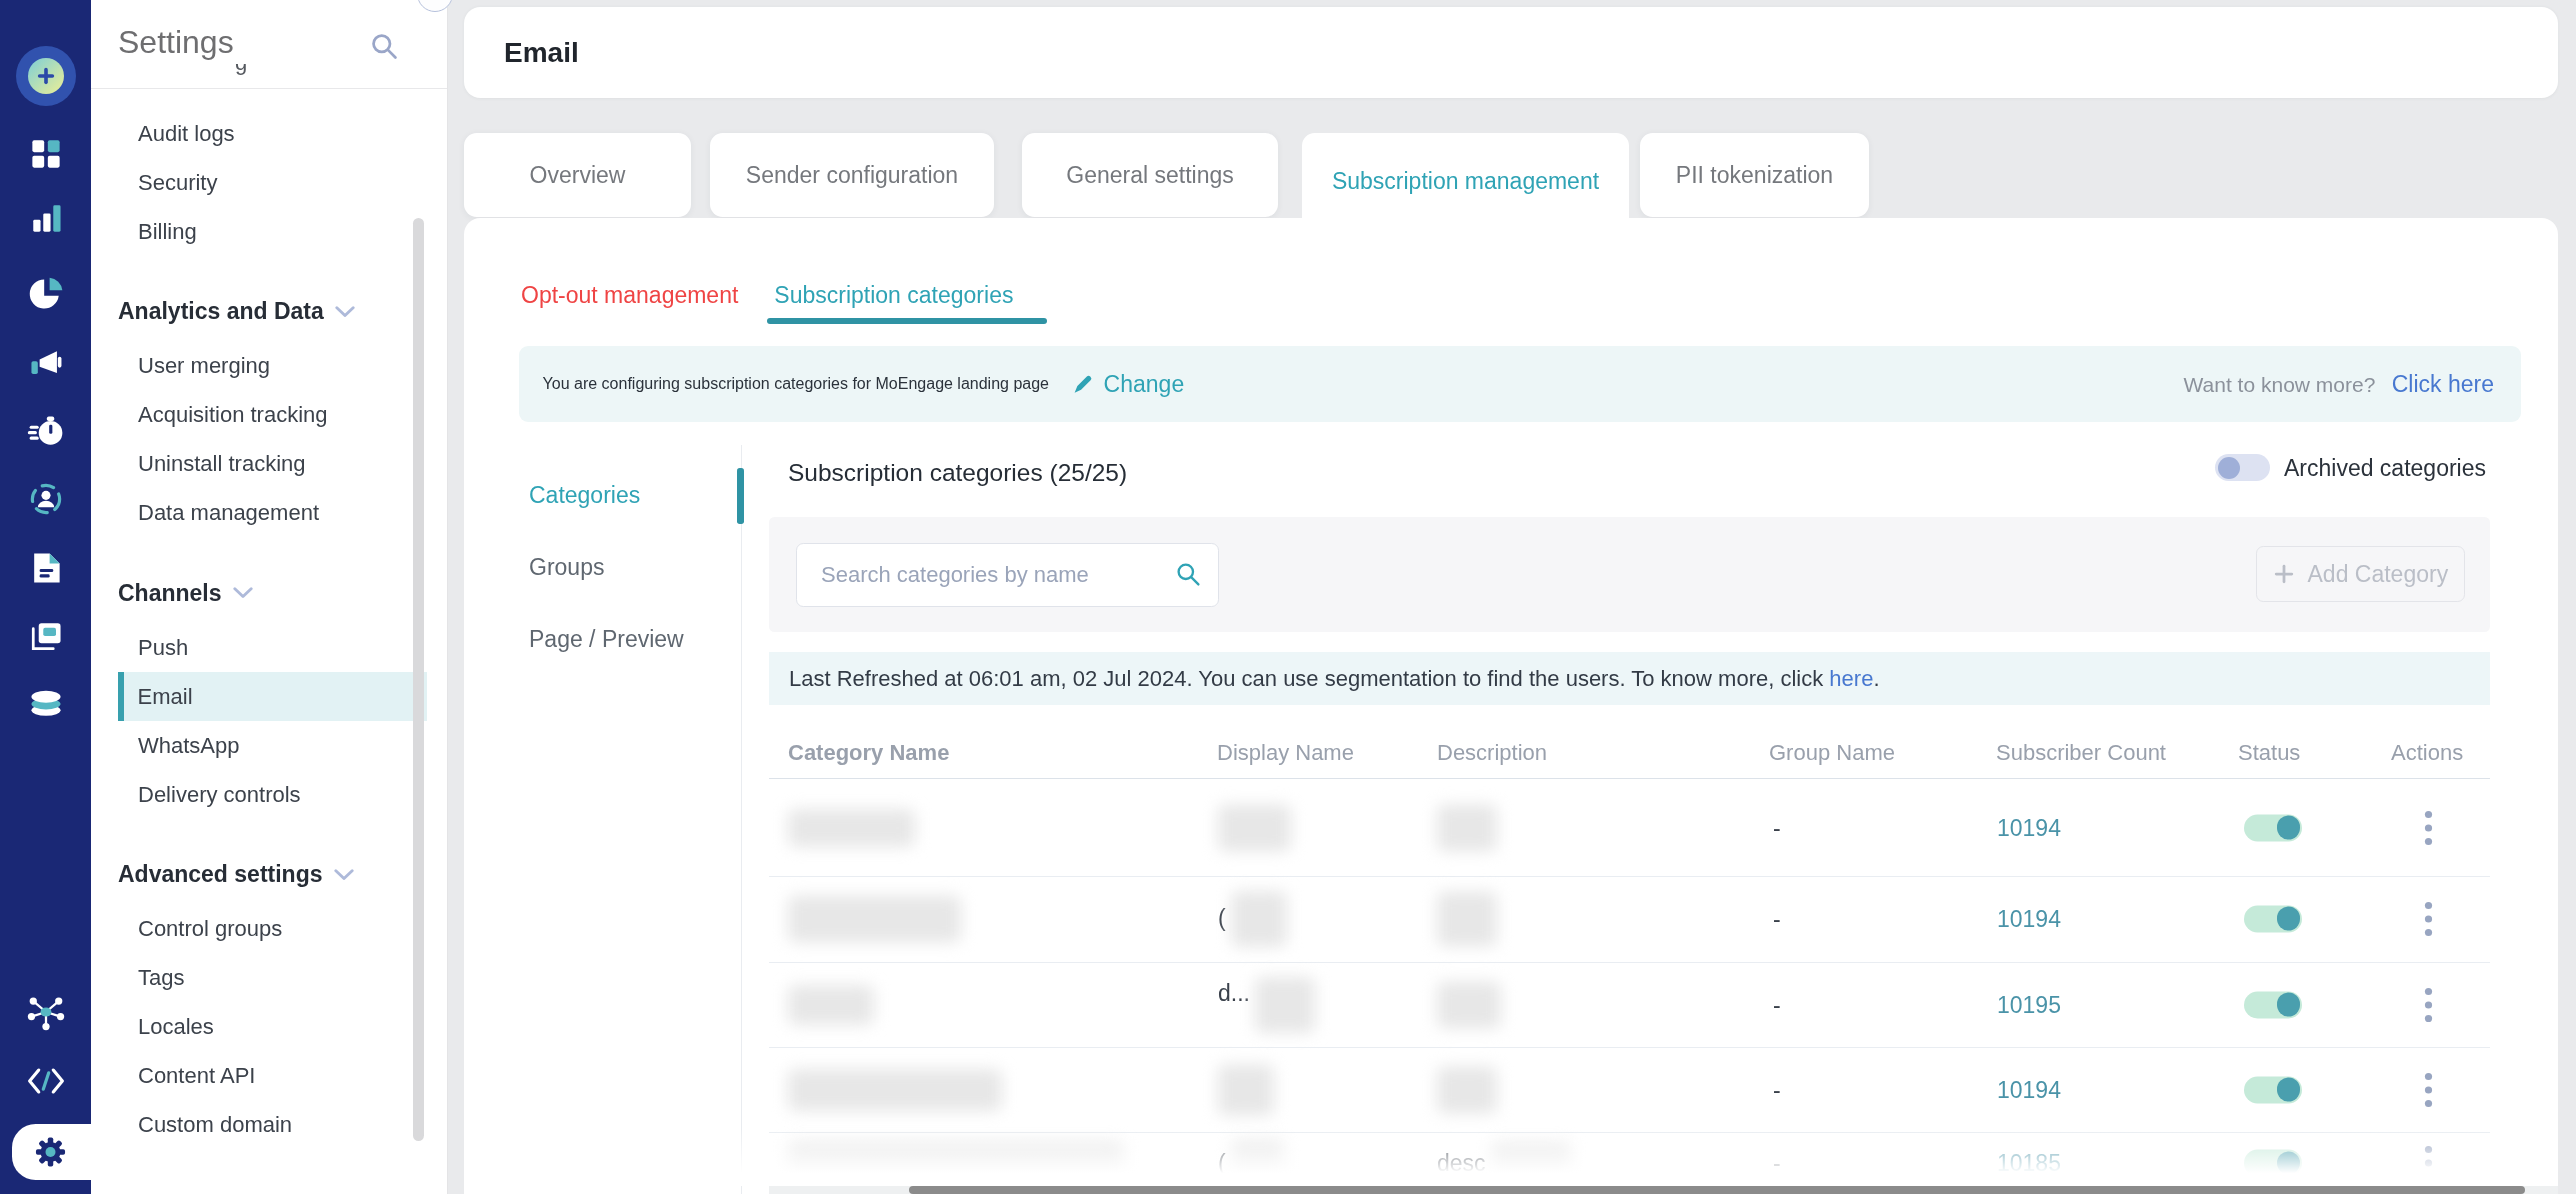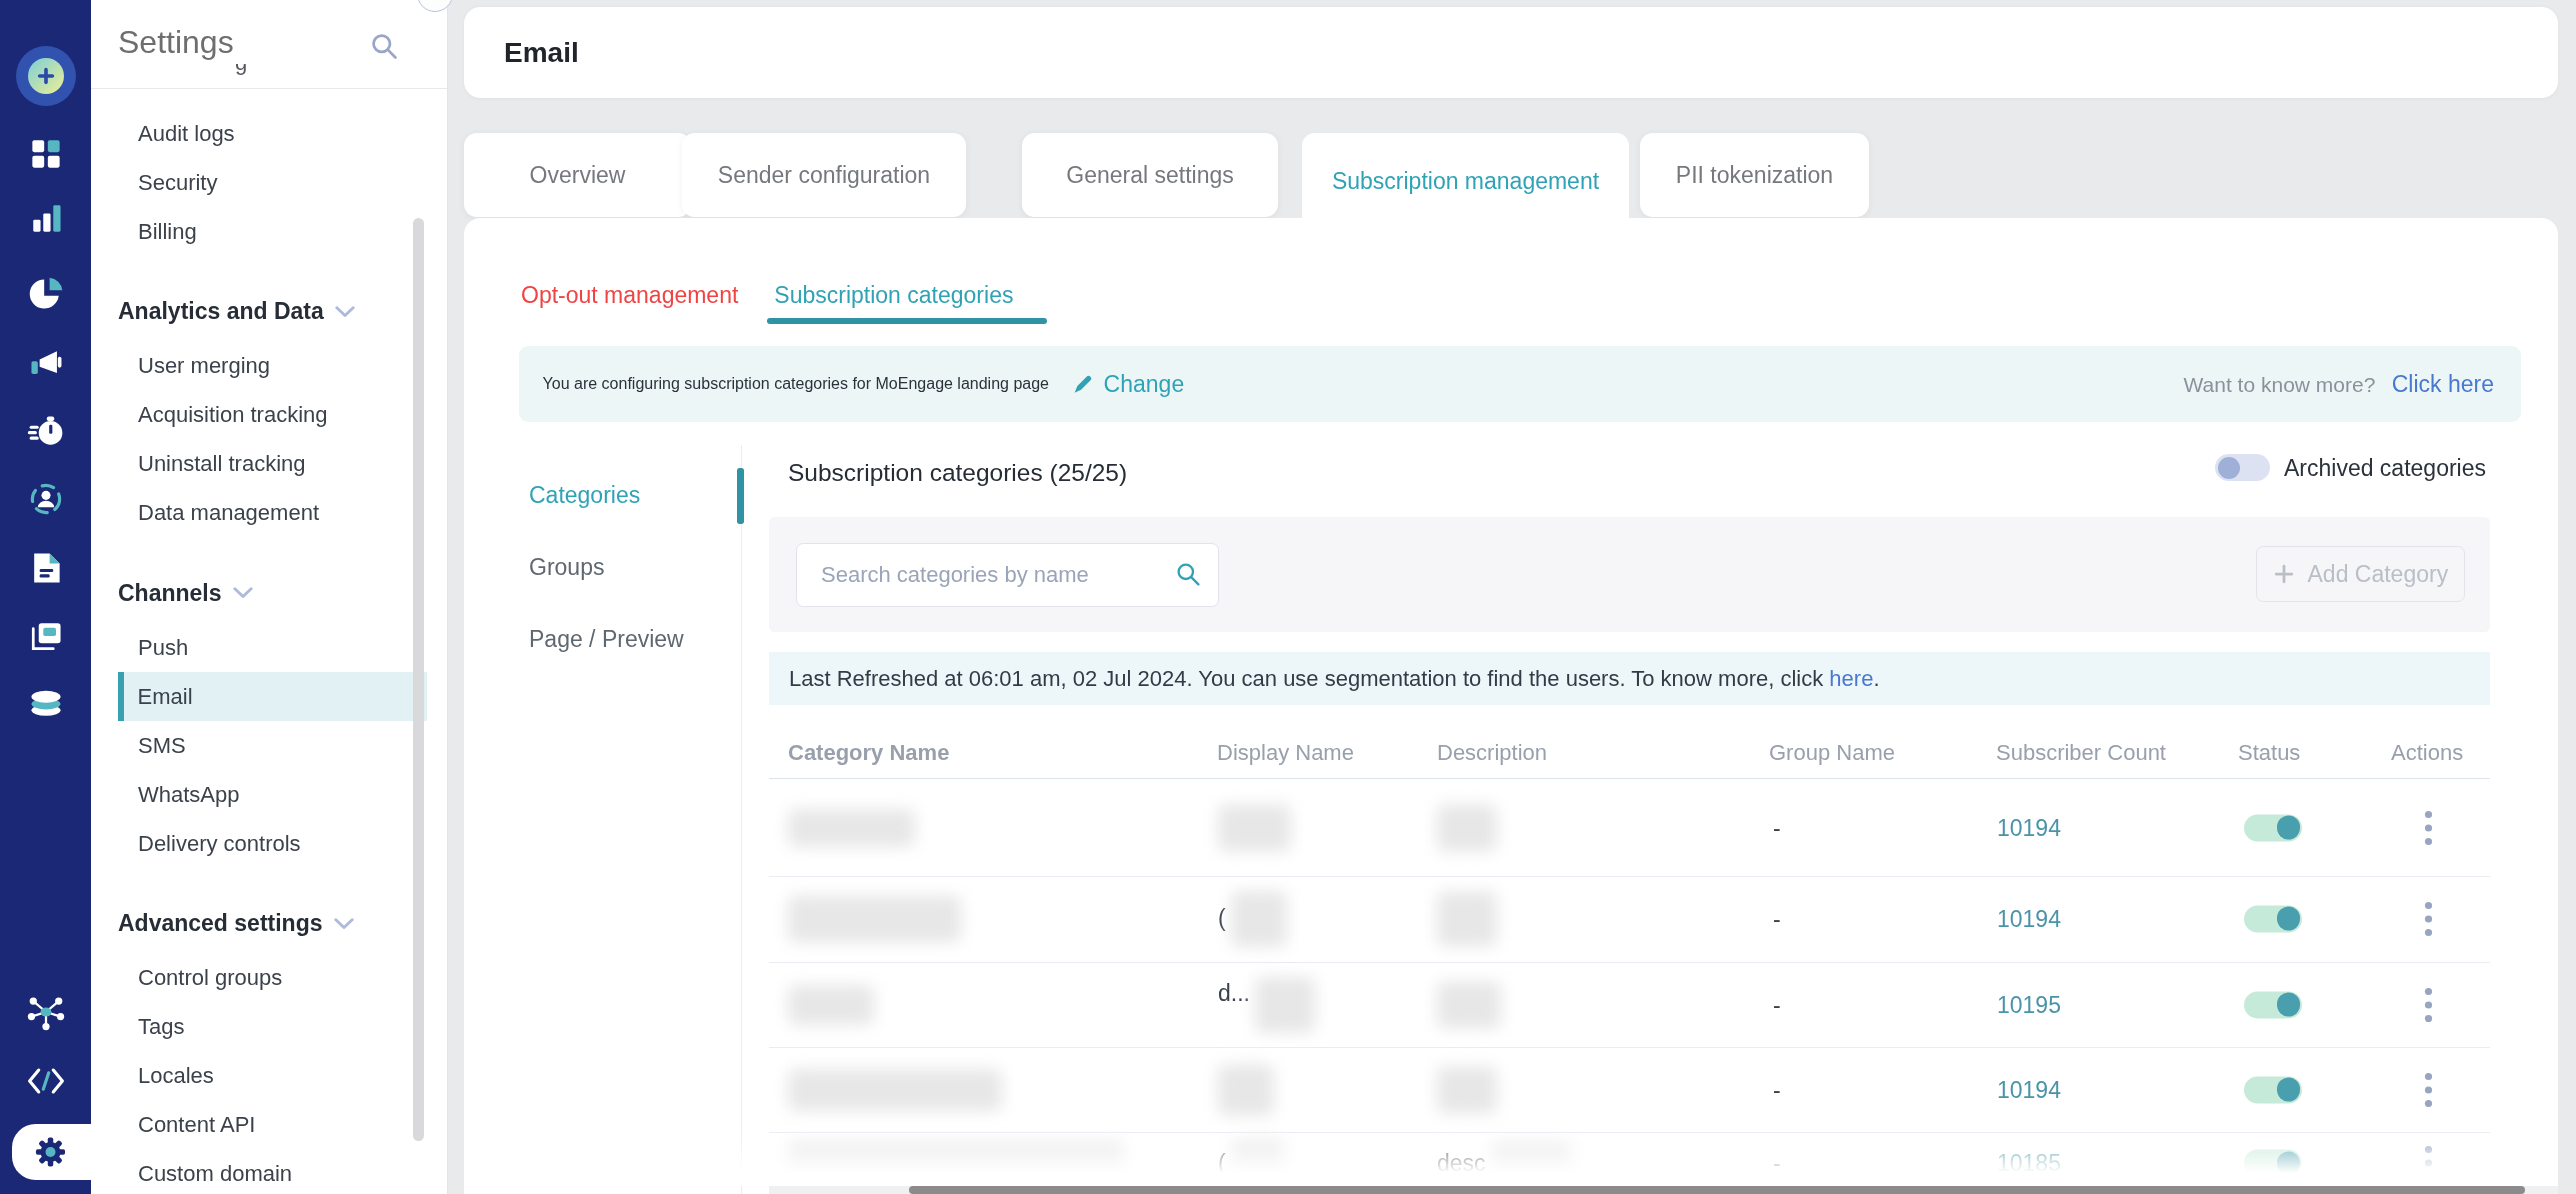--- a/index.html
+++ b/index.html
@@ -269,21 +269,20 @@
         <div class="sb-item">Uninstall tracking</div>
         <div class="sb-item">Data management</div>
         <div class="sb-header">
           <span>Channels</span>
           <svg width="20" height="11.8" viewBox="0 0 22 13">
             <polyline points="2,2 11,10.5 20,2" fill="none" stroke="#aebada" stroke-width="3.2" stroke-linecap="round" stroke-linejoin="round"></polyline>
           </svg>
         </div>
         <div class="sb-item">Push</div>
         <div class="sb-item active">Email</div>
-        <div class="sb-item">SMS</div>
         <div class="sb-item">WhatsApp</div>
         <div class="sb-item">Delivery controls</div>
         <div class="sb-header">
           <span>Advanced settings</span>
           <svg width="20" height="11.8" viewBox="0 0 22 13">
             <polyline points="2,2 11,10.5 20,2" fill="none" stroke="#aebada" stroke-width="3.2" stroke-linecap="round" stroke-linejoin="round"></polyline>
           </svg>
         </div>
         <div class="sb-item">Control groups</div>
         <div class="sb-item">Tags</div>
@@ -295,21 +294,21 @@
   </div>
 
   <div class="cut-circle"></div>
 
   <div class="header-card">
     <div class="page-title">Email</div>
   </div>
 
   <div id="tabs-layer">
       <div class="tab" style="left: 464px; width: 227px;">Overview</div>
-      <div class="tab" style="left: 682px; width: 284px;">Sender configuration</div>
+      <div class="tab" style="left: 710px; width: 284px;">Sender configuration</div>
       <div class="tab" style="left: 1022px; width: 256px;">General settings</div>
       <div class="tab active" style="left: 1302px; width: 327px;">Subscription management</div>
       <div class="tab" style="left: 1640px; width: 229px;">PII tokenization</div>
     </div>
 
   <div class="content-card">
     <div class="subtabs" id="subtabs">
         <div class="subtab">Opt-out management</div>
         <div class="subtab active">Subscription categories</div>
       </div>

